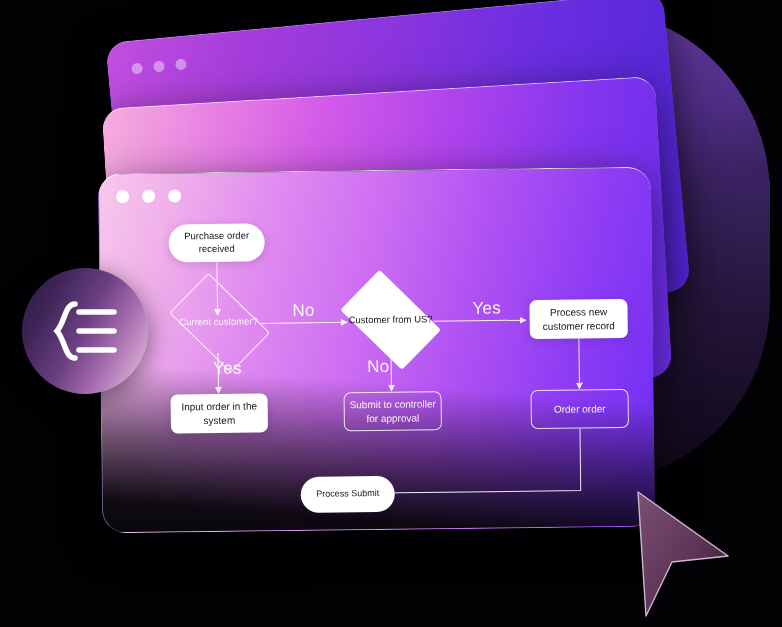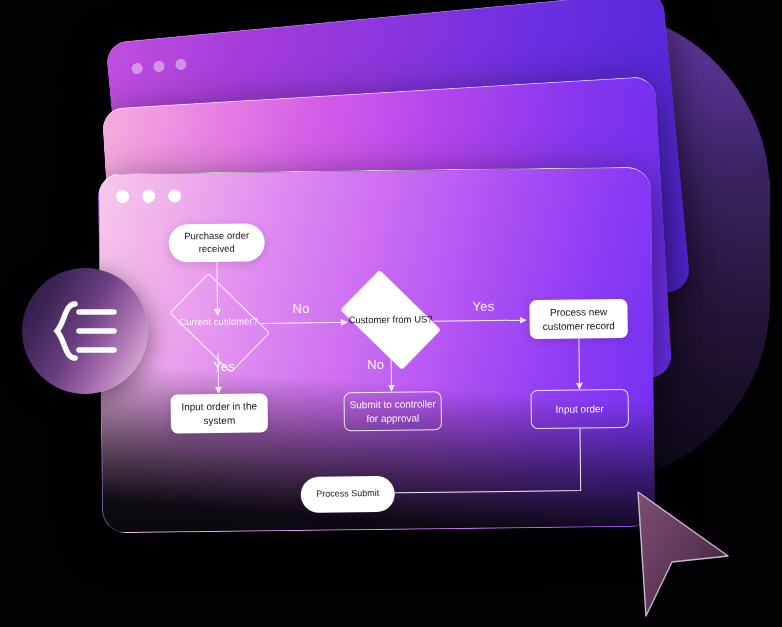--- a/index.html
+++ b/index.html
@@ -90,21 +90,21 @@
   .d-outline{border:1px solid rgba(255,255,255,.85);background:transparent;}
   .diamond-label{
     position:absolute;left:-14px;top:0;width:calc(100% + 28px);height:100%;
     display:flex;align-items:center;justify-content:center;text-align:center;
     font-size:9.5px;line-height:1.35;
   }
   .d-fill-lbl{color:#16121c;}
   .d-out-lbl{color:rgba(255,255,255,.90);}
 
   .edge-label{
-    position:absolute;color:rgba(255,255,255,.93);font-size:13px;
+    position:absolute;color:rgba(255,255,255,.93);font-size:17px;
     letter-spacing:.2px;
     text-align:center;
   }
 
   
   .badge{
     position:absolute;left:22px;top:268px;width:126px;height:126px;border-radius:50%;
     background:linear-gradient(118deg,#2a1a3e 0%,#3d2456 22%,#6b3f82 48%,#a86fb0 70%,#d3a4cf 88%,#e9c6e2 100%);
     box-shadow:0 6px 26px rgba(0,0,0,.5);
     display:flex;align-items:center;justify-content:center;
@@ -184,21 +184,21 @@
 
     <div class="node node-fill rect" style="left:69px;top:221px;width:97px;height:39px;">
       <span>Input order in the system</span>
     </div>
 
     <div class="node node-outline rect" style="left:242px;top:221px;width:98px;height:39px;">
       <span>Submit to controller for approval</span>
     </div>
 
     <div class="node node-outline rect" style="left:429px;top:221px;width:98px;height:39px;">
-      <span>Input order</span>
+      <span>Order order</span>
     </div>
 
     <div class="node node-fill pill" style="left:198px;top:305px;width:94px;height:36px;font-size:9px;">
       <span>Process Submit</span>
     </div>
 
     <div class="edge-label" style="left:192px;top:129px;">No</div>
     <div class="edge-label" style="left:112px;top:186px;">Yes</div>
     <div class="edge-label" style="left:372px;top:129px;">Yes</div>
     <div class="edge-label" style="left:266px;top:186px;">No</div>

